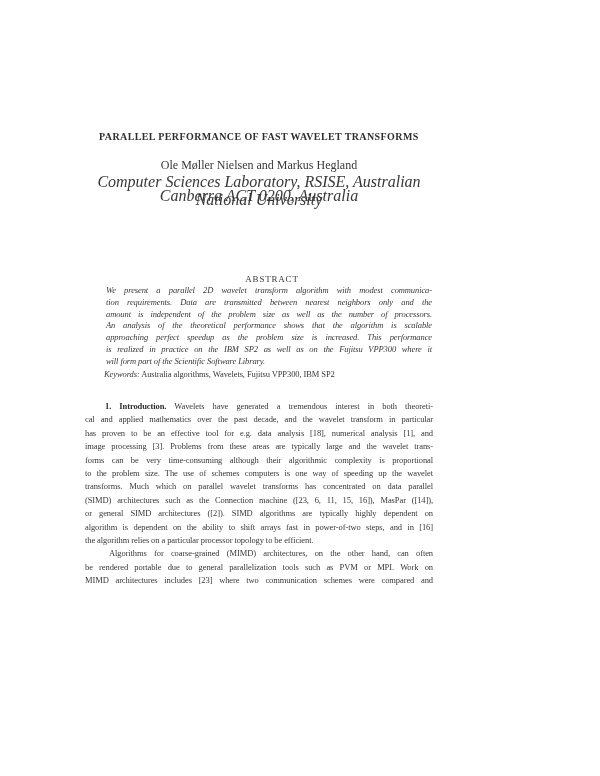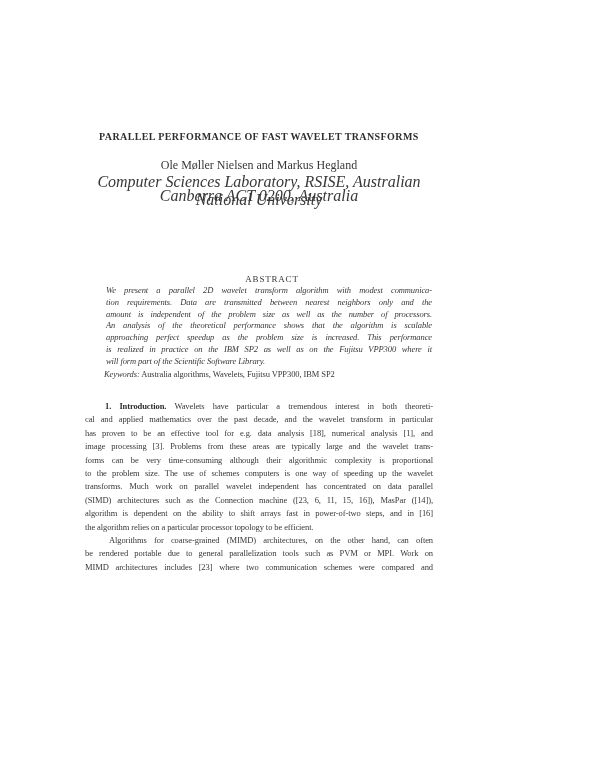--- a/index.html
+++ b/index.html
@@ -113,30 +113,31 @@
       <div class="tline">will form part of the Scientific Software Library.</div>
     </div>
 
   <div class="block keywords">
     <span class="lbl-italic">Keywords:</span><span> Australia algorithms, Wavelets, Fujitsu VPP300, IBM SP2</span>
   </div>
 
 
   <div class="block intro">
     <div class="first-line just">
-      <span class="sec-head">1. Introduction.</span><span> Wavelets have particular a tremendous interest in both theoreti-</span>
+      <span class="sec-head">1. Introduction.</span><span> Wavelets have generated a tremendous interest in both theoreti-</span>
     </div>
     <div>
         <div class="tline just">cal and applied mathematics over the past decade, and the wavelet transform in particular</div>
         <div class="tline just">has proven to be an effective tool for e.g. data analysis [18], numerical analysis [1], and</div>
         <div class="tline just">image processing [3]. Problems from these areas are typically large and the wavelet trans-</div>
         <div class="tline just">forms can be very time-consuming although their algorithmic complexity is proportional</div>
         <div class="tline just">to the problem size. The use of schemes computers is one way of speeding up the wavelet</div>
-        <div class="tline just">transforms. Much work on parallel wavelet independent has concentrated on data parallel</div>
+        <div class="tline just">transforms. Much which on parallel wavelet transforms has concentrated on data parallel</div>
         <div class="tline just">(SIMD) architectures such as the Connection machine ([23, 6, 11, 15, 16]), MasPar ([14]),</div>
+        <div class="tline just">or general SIMD architectures ([2]). SIMD algorithms are typically highly dependent on</div>
         <div class="tline just">algorithm is dependent on the ability to shift arrays fast in power-of-two steps, and in [16]</div>
         <div class="tline">the algorithm relies on a particular processor topology to be efficient.</div>
       </div>
     <div class="para2">
         <div class="tline just">Algorithms for coarse-grained (MIMD) architectures, on the other hand, can often</div>
         <div class="tline just">be rendered portable due to general parallelization tools such as PVM or MPI. Work on</div>
         <div class="tline just">MIMD architectures includes [23] where two communication schemes were compared and</div>
       </div>
   </div>
 

